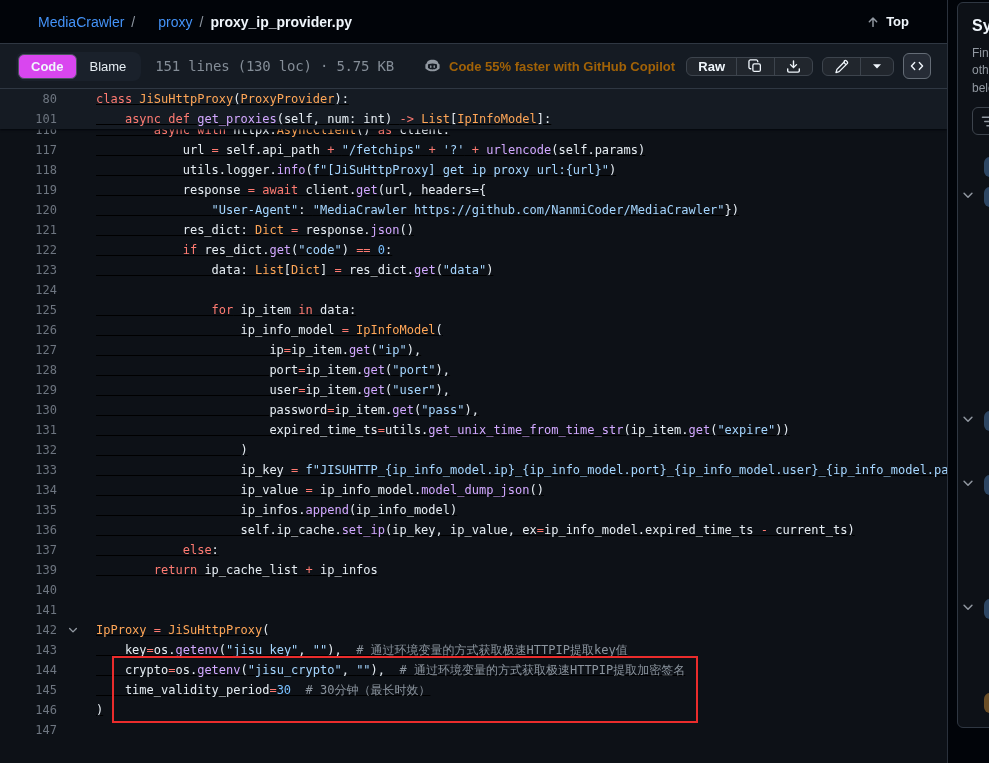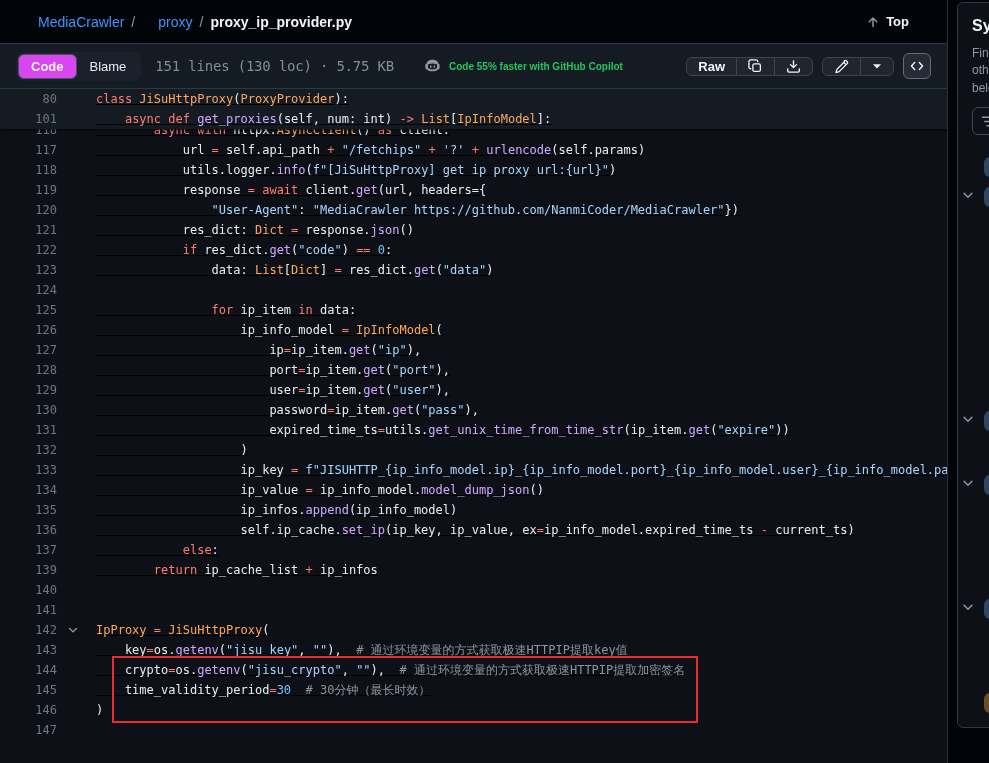--- a/index.html
+++ b/index.html
@@ -16,21 +16,21 @@
   .top-link { margin-left:auto; display:flex; align-items:center; gap:6px; color:#f0f6fc; font-size:13px; font-weight:600; cursor:pointer; }
   .top-link svg { display:block; }
 
   .file-container { border-top:1px solid #2f3742; height:720px; background:#0d1117; }
 
   .toolbar { height:45px; background:#151b23; border-bottom:1px solid #2f3742; display:flex; align-items:center; padding:0 16px; }
   .segmented { background:#1a212b; border-radius:8px; padding:2px; display:flex; align-items:center; }
   .seg { border:none; background:transparent; color:#e6edf3; font-family:"Liberation Sans",sans-serif; font-size:13px; padding:5px 13px; border-radius:6px; cursor:pointer; }
   .seg.active { background:#d946ef; border:1px solid #4a525e; color:#f0f6fc; font-weight:600; padding:4px 12px; }
   .meta { margin-left:14px; color:#848d97; font-family:"DejaVu Sans Mono", monospace; font-size:14px; letter-spacing:-0.2px; }
-  .copilot { margin-left:30px; display:flex; align-items:center; gap:8px; color:#22c55e; font-size:10px; font-weight:600; cursor:pointer; }
+  .copilot { margin-left:30px; display:flex; align-items:center; gap:8px; color:#a16207; font-size:13px; font-weight:600; cursor:pointer; }
 
   .btn-group { display:flex; align-items:stretch; height:19px; background:#21262d; border:1px solid #3d444d; border-radius:6px; overflow:hidden; }
   .btn-group + .btn-group { margin-left:9px; }
   .btn-group .gbtn { display:flex; align-items:center; justify-content:center; padding:0 11px; color:#f0f6fc; font-size:13px; font-weight:600; font-family:"Liberation Sans",sans-serif; background:transparent; border:none; cursor:pointer; }
   .btn-group .gbtn + .gbtn { border-left:1px solid #3d444d; }
   .grp-raw { margin-left:auto; }
   .sym-btn { margin-left:9px; width:28px; height:26px; display:flex; align-items:center; justify-content:center; background:#262c36; border:1px solid #646c76; border-radius:6px; cursor:pointer; }
 
   
   .code-area { position:relative; overflow:hidden; height:674px; background:#0d1117; }

